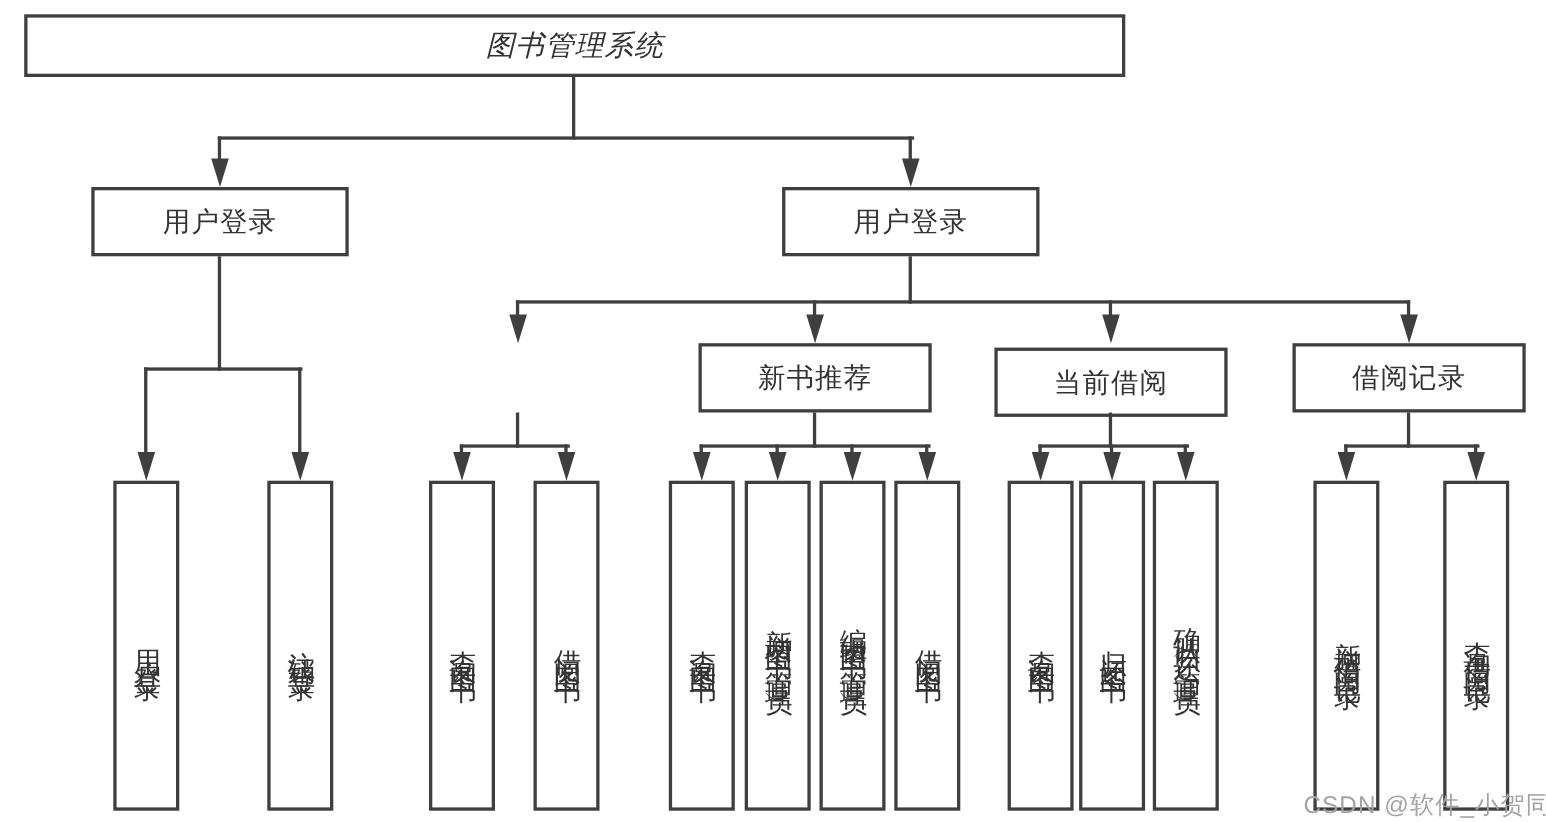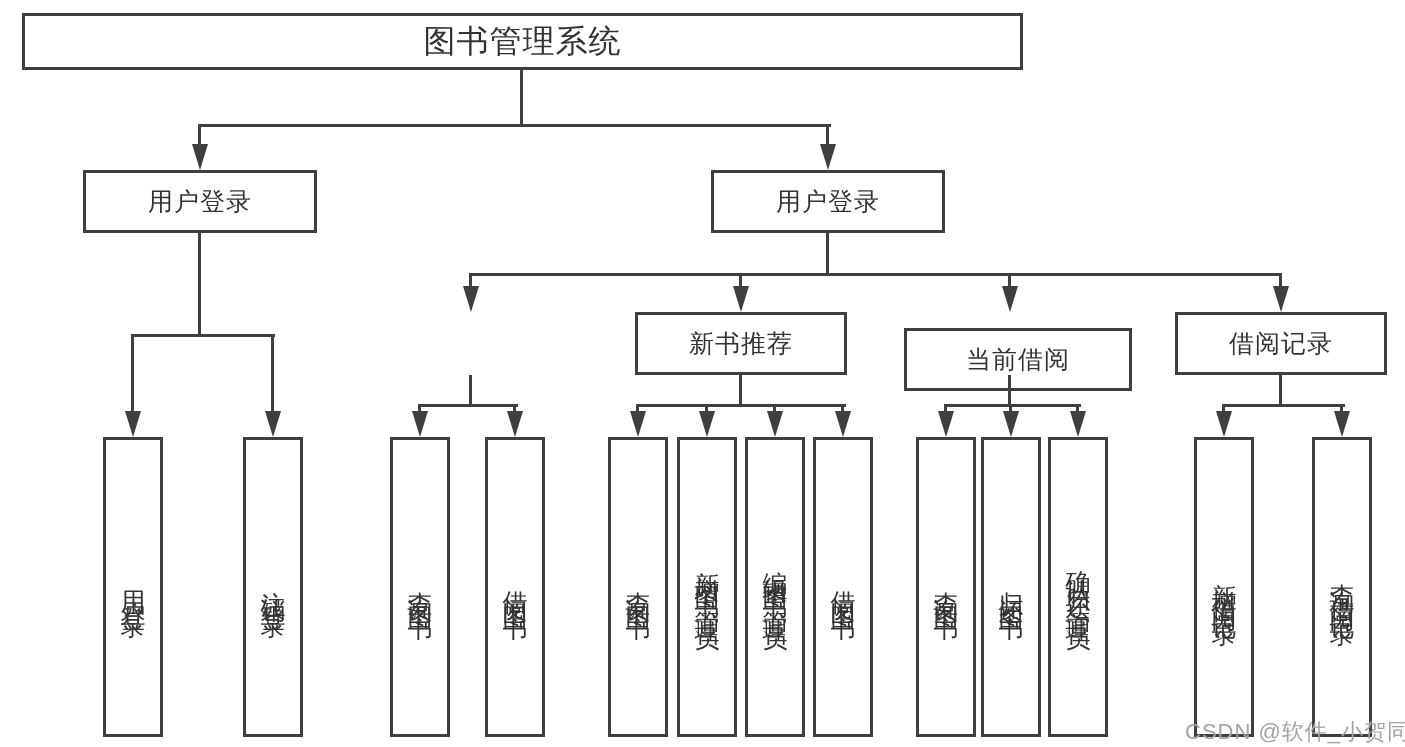--- a/index.html
+++ b/index.html
@@ -21,21 +21,21 @@
   
   .hbox{
     position:absolute;
     background:#fff;
     border:3px solid var(--box-border);
     display:flex;align-items:center;justify-content:center;
     font-size:25px;color:var(--text);
     letter-spacing:1px;
     white-space:nowrap;
   }
-  .hbox.root{font-size:32px;}
+  .hbox.root{font-size:26px;font-style:italic;}
   .vbox{
     position:absolute;
     width:60px;height:300px;top:437px;
     background:#fff;
     border:3px solid var(--box-border);
     display:flex;align-items:center;justify-content:center;
   }
   .vtext{
     writing-mode:vertical-rl;
     text-orientation:mixed;
@@ -92,21 +92,21 @@
   <div class="ln" style="left:469px;top:273px;width:3px;height:16px;"></div>
   <div class="arrow" style="left:463px;top:286px;"></div>
   <div class="ln" style="left:739px;top:273px;width:3px;height:16px;"></div>
   <div class="arrow" style="left:733px;top:286px;"></div>
   <div class="ln" style="left:1008px;top:273px;width:3px;height:16px;"></div>
   <div class="arrow" style="left:1002px;top:286px;"></div>
   <div class="ln" style="left:1279px;top:273px;width:3px;height:16px;"></div>
   <div class="arrow" style="left:1273px;top:286px;"></div>
 
   <div class="hbox" style="left:635px;top:312px;width:212px;height:63px;">新书推荐</div>
-  <div class="hbox" style="left:904px;top:328px;width:228px;height:63px;">当前借阅</div>
+  <div class="hbox" style="left:904px;top:316px;width:212px;height:63px;">当前借阅</div>
   <div class="hbox" style="left:1175px;top:312px;width:212px;height:63px;">借阅记录</div>
 
   <div class="ln" style="left:469px;top:375px;width:3px;height:32px;"></div>
   <div class="ln" style="left:418px;top:404px;width:100px;height:3px;"></div>
   <div class="ln" style="left:418px;top:404px;width:3px;height:10px;"></div>
   <div class="arrow" style="left:412px;top:411px;"></div>
   <div class="ln" style="left:513px;top:404px;width:3px;height:10px;"></div>
   <div class="arrow" style="left:507px;top:411px;"></div>
 
   <div class="ln" style="left:739px;top:375px;width:3px;height:32px;"></div>

